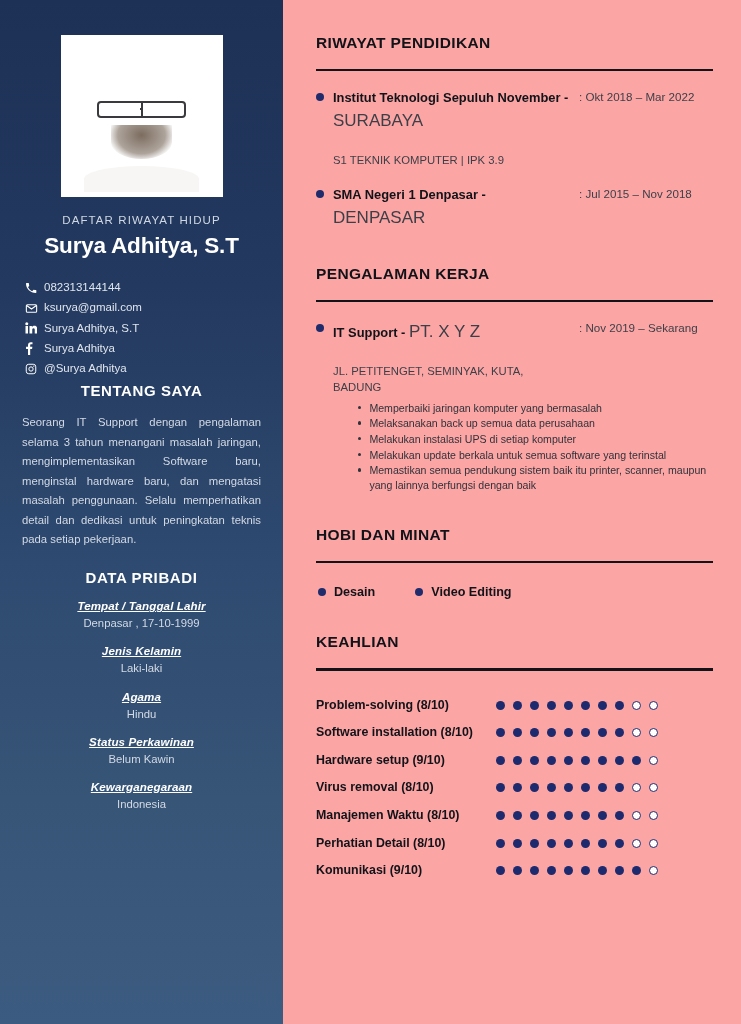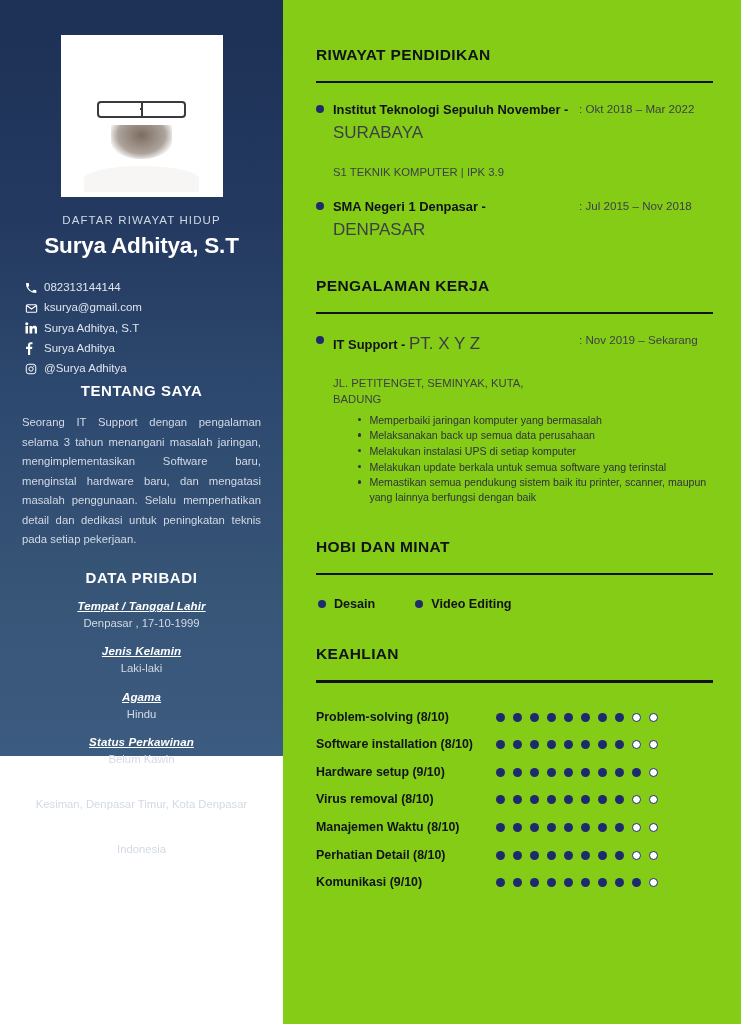--- a/index.html
+++ b/index.html
@@ -6,21 +6,21 @@
   html, body {
     width:741px; height:1024px;
     background:#ffffff;
     font-family:"Liberation Sans", sans-serif;
     overflow:hidden;
   }
   .page { position:relative; width:741px; height:1024px; background:#fff; display:flex; }
 
   
   .sidebar {
-    width:283px; height:756px; flex:0 0 283px;
+    width:283px; height:1024px; flex:0 0 283px;
     background:linear-gradient(180deg,#1d3157 0%,#24395f 28%,#2e4a70 55%,#375577 78%,#3c5b80 100%);
     color:#ffffff;
     padding:0 22px;
     position:relative;
   }
   .photo-frame {
     width:162px; height:162px;
     margin:35px auto 0 auto;
     background:#ffffff;
     padding:5px;
@@ -99,22 +99,22 @@
   .pd-label {
     font-size:11.6px; font-weight:bold; font-style:italic;
     color:#ffffff; letter-spacing:0.1px;text-decoration:underline;
   }
   .pd-value {
     font-size:11.3px; color:#d3dae5; margin-top:3px; line-height:1.42;
   }
 
   
   .main {
-    flex:1; height:1024px; background:#84cc16;
-    padding:46px 28px 0 33px;
+    flex:1; height:1024px; background:#fca5a5;
+    padding:34px 28px 0 33px;
     position:relative;
   }
   .sec-title {
     font-size:15.5px; font-weight:bold; letter-spacing:0.35px;
     color:#111318;
   }
   .sec-rule {
     height:2.4px; background:#111318; margin-top:17px;
   }
 
@@ -272,24 +272,20 @@
     </div>
     <div class="pd-item">
       <div class="pd-label">Agama</div>
       <div class="pd-value">Hindu</div>
     </div>
     <div class="pd-item">
       <div class="pd-label">Status Perkawinan</div>
       <div class="pd-value">Belum Kawin</div>
     </div>
     <div class="pd-item">
-      <div class="pd-label">Alamat</div>
-      <div class="pd-value">Kesiman, Denpasar Timur, Kota Denpasar</div>
-    </div>
-    <div class="pd-item">
       <div class="pd-label">Kewarganegaraan</div>
       <div class="pd-value">Indonesia</div>
     </div>
 
   </aside>
 
   <main class="main">
 
     <section class="sec-block" id="edu-block">
       <div class="sec-title">RIWAYAT PENDIDIKAN</div>

